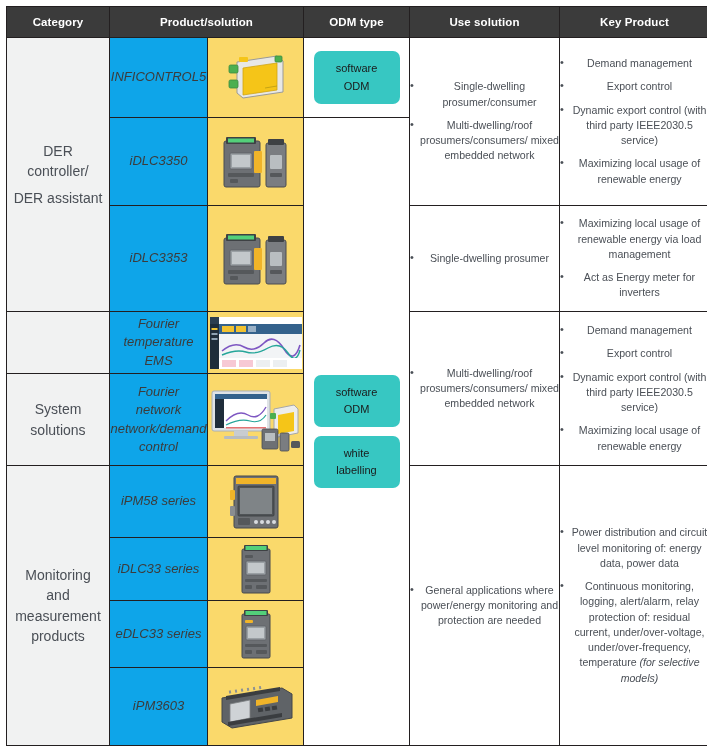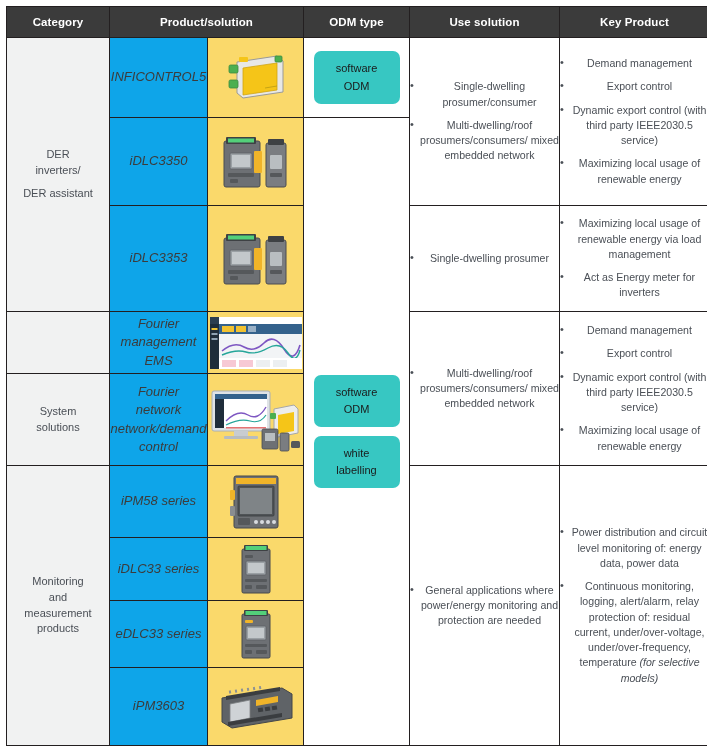--- a/index.html
+++ b/index.html
@@ -33,21 +33,21 @@
     font-size: 11.5px;
     font-weight: bold;
     height: 31px;
     text-align: center;
     letter-spacing: .1px;
   }
   
   td.category {
     background: #f1f2f2;
     color: #4a4f56;
-    font-size: 11px;
+    font-size: 14px;
     text-align: center;
     line-height: 1.45;
     padding: 4px 3px;
   }
   td.category .cat-line { display: block; }
   td.category .cat-gap { display: block; height: 7px; }
   
   td.prodname {
     background: #0ea5e9;
     color: #3c3c3c;
@@ -134,21 +134,21 @@
       <th>Use solution</th>
       <th>Key Product</th>
     </tr>
   </thead>
 
   <tbody>
 
     <tr style="height:80px">
       <td class="category" rowspan="3">
         <span class="cat-line">DER</span>
-        <span class="cat-line">inverters/</span>
+        <span class="cat-line">controller/</span>
         <span class="cat-gap"></span>
         <span class="cat-line">DER assistant</span>
       </td>
       <td class="prodname">
         <span class="pl">INFICONTROL5</span>
       </td>
       <td class="prodimg">
         <span class="art">
           <svg width="62" height="52" viewBox="0 0 62 52">
             <polygon points="12,10 52,4 58,9 58,40 18,46 12,41" fill="#e8e8e6" stroke="#9a9a98" stroke-width="1"></polygon>
@@ -249,21 +249,21 @@
           <li>Maximizing local usage of renewable energy via load management</li>
           <li>Act as Energy meter for inverters</li>
         </ul>
       </td>
     </tr>
 
     <tr style="height:62px">
       <td class="category"></td>
       <td class="prodname">
         <span class="pl">Fourier</span>
-        <span class="pl">management EMS</span>
+        <span class="pl">temperature EMS</span>
       </td>
       <td class="prodimg">
         <span class="art">
           <svg width="92" height="52" viewBox="0 0 92 52">
             <rect x="0" y="0" width="92" height="52" fill="#2c3e50"></rect>
             <rect x="9" y="0" width="83" height="7" fill="#ffffff"></rect>
             <rect x="9" y="7" width="83" height="10" fill="#34628c"></rect>
             <rect x="12" y="9" width="12" height="6" fill="#f2c230"></rect>
             <rect x="26" y="9" width="10" height="6" fill="#f2c230"></rect>
             <rect x="38" y="9" width="8" height="6" fill="#ffffff" opacity=".5"></rect>

